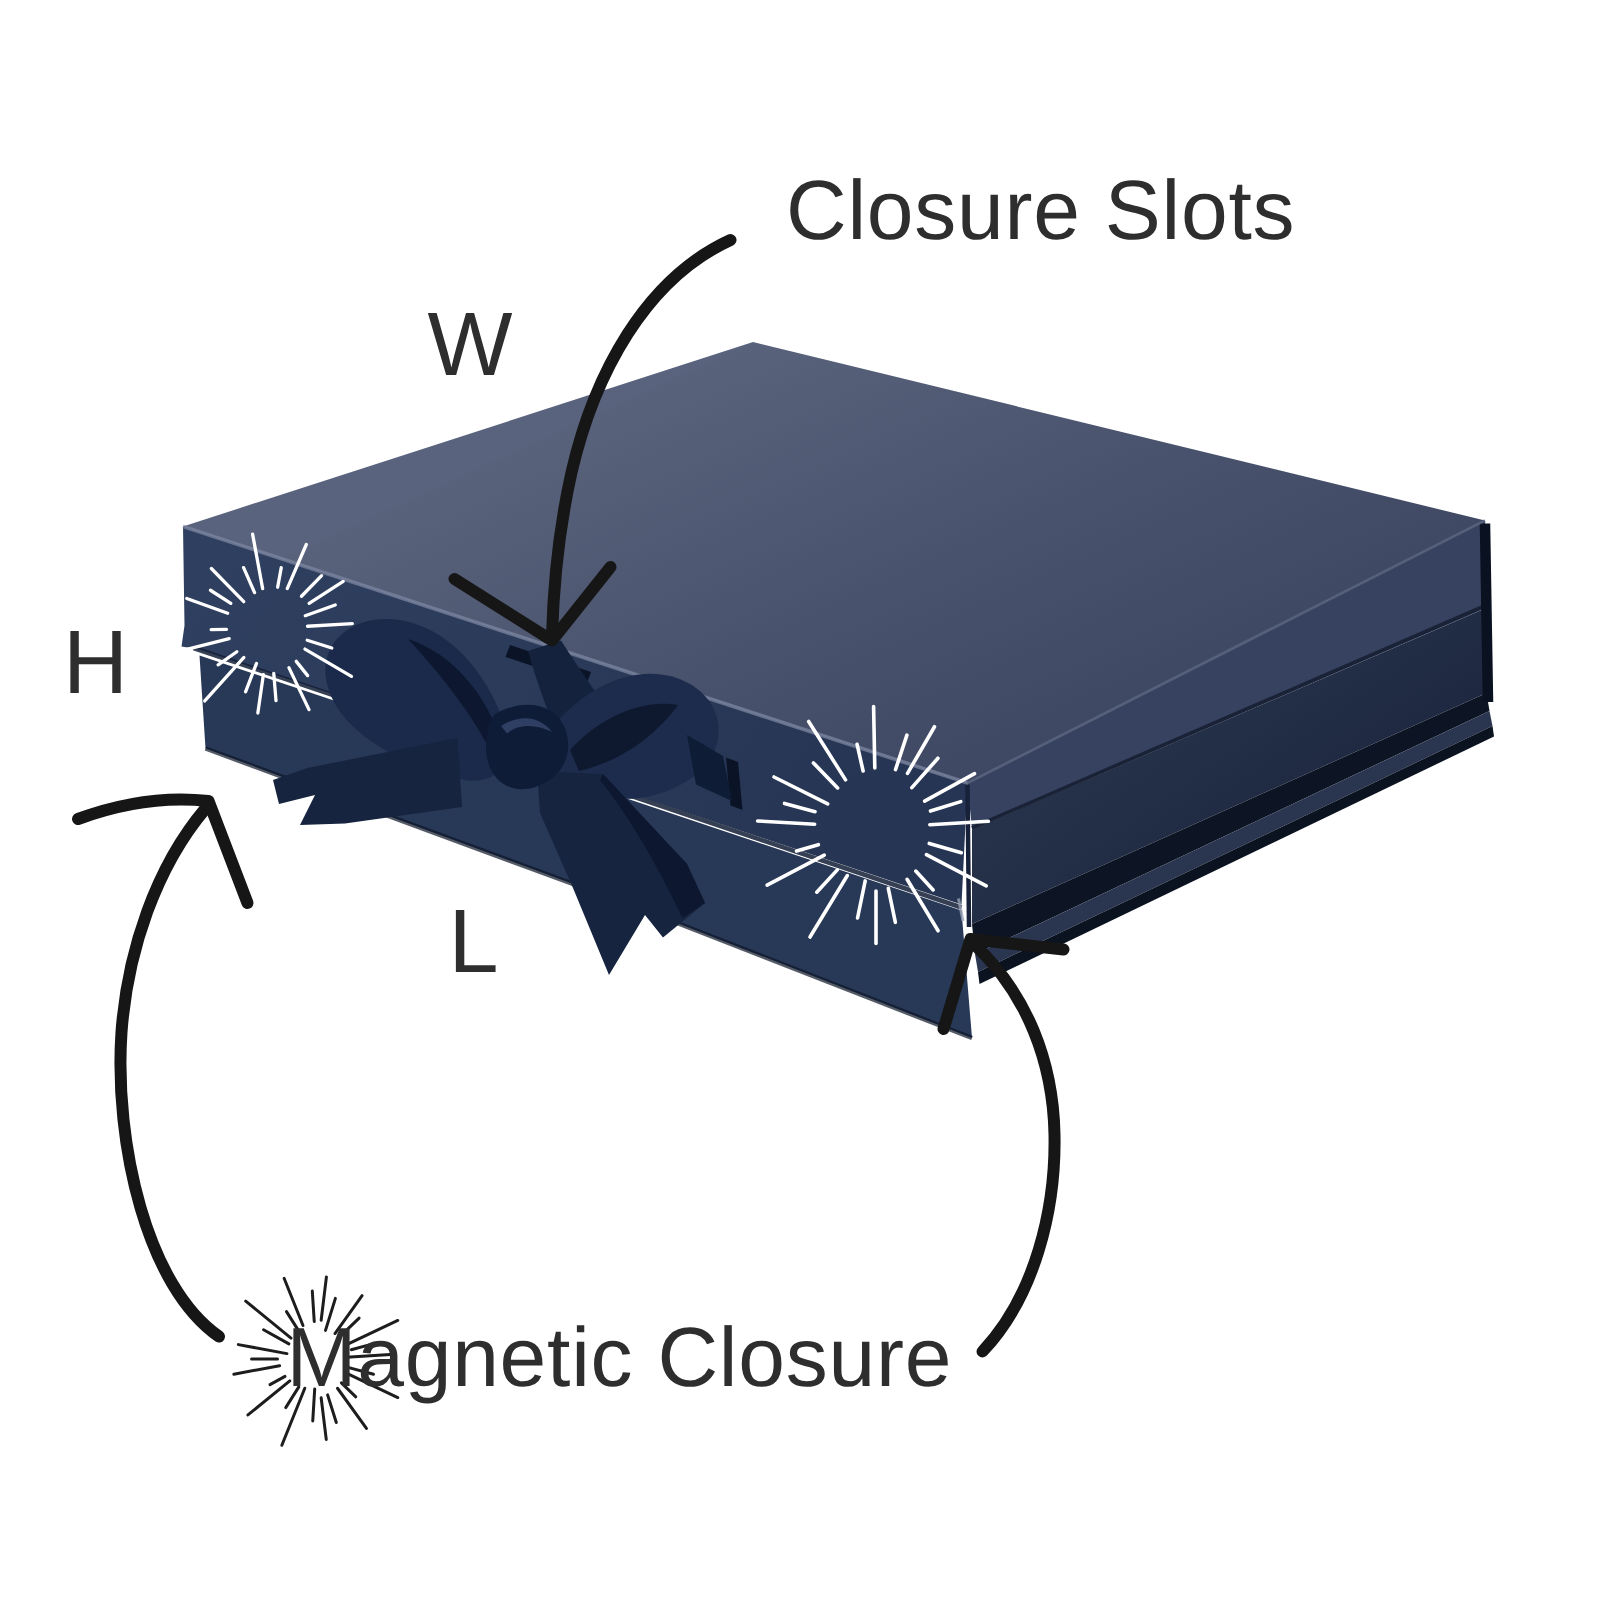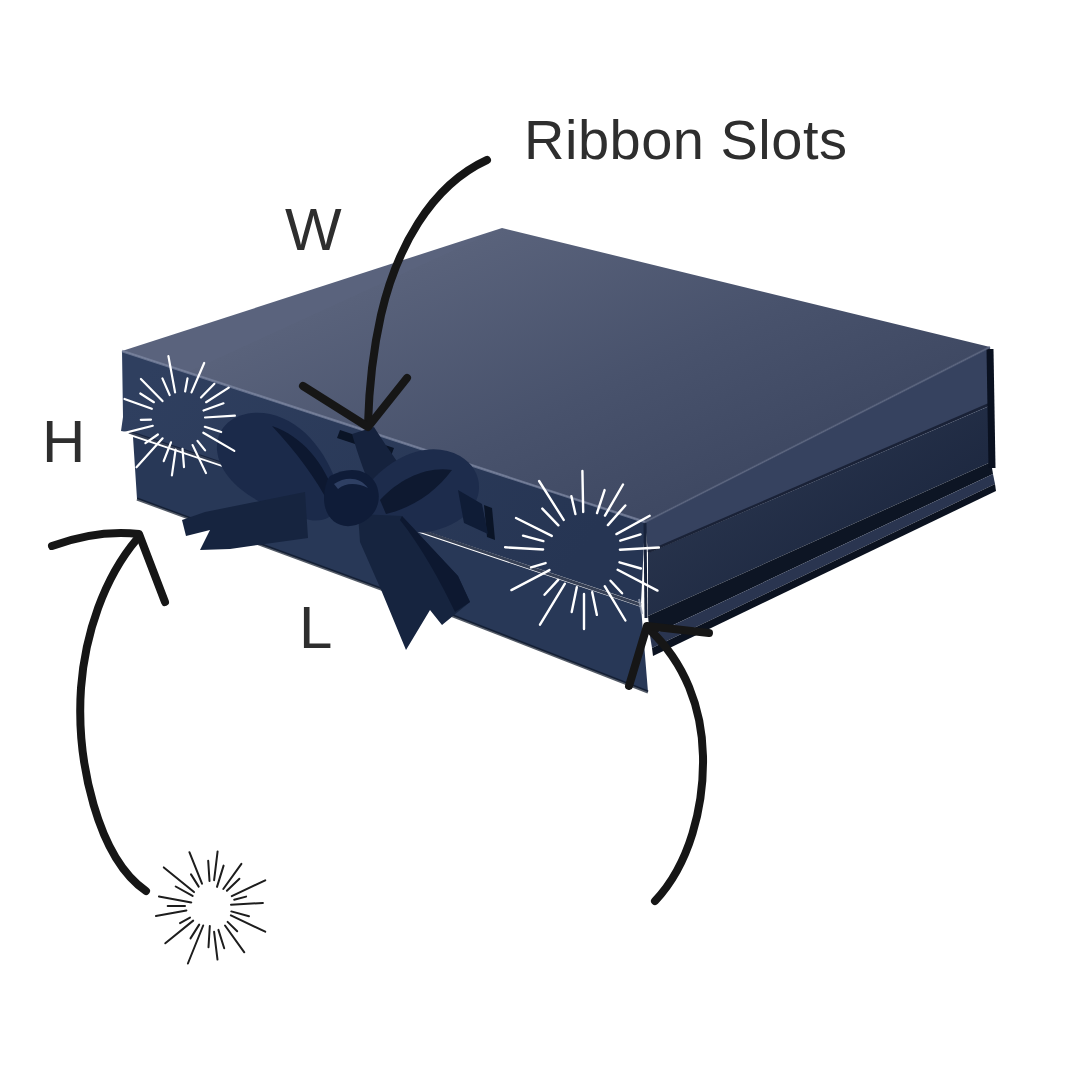--- a/index.html
+++ b/index.html
@@ -191,21 +191,22 @@
         <path d="M52,546 C82,535 112,531 139,534 L165,602"></path>
       </g>
 
       <g>
         <path d="M655,901 C690,864 704,806 703,756 C702,708 685,663 649,629"></path>
         <path d="M629,686 L647,626 L709,633"></path>
       </g>
     </g>
   </svg>
 
-  <div class="callout big" style="left:524px; top:112px;">Ribbon Slots</div>
+  <div class="callout big" style="left:524px; top:112px;">Closure Slots</div>
 
   <div class="callout dim" style="left:285px; top:200px;">W</div>
 
   <div class="callout dim" style="left:42px; top:412px;">H</div>
 
   <div class="callout dim" style="left:299px; top:598px;">L</div>
 
+  <div class="callout big" style="left:191px; top:877px;">Magnetic Closure</div>
 </div>
 
 </body></html>

